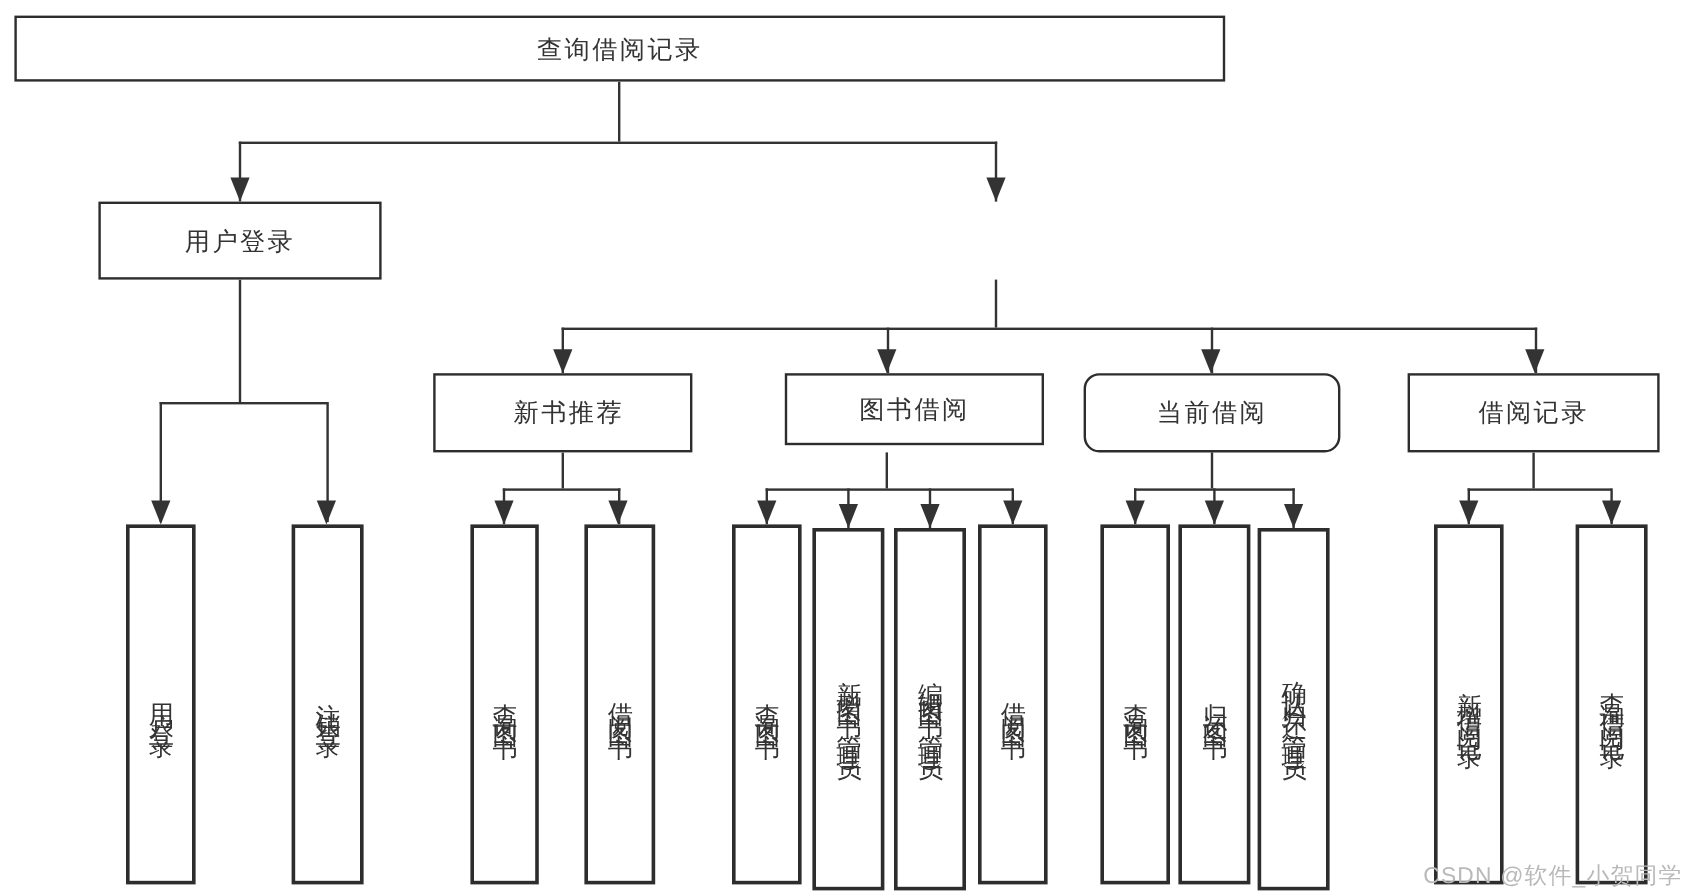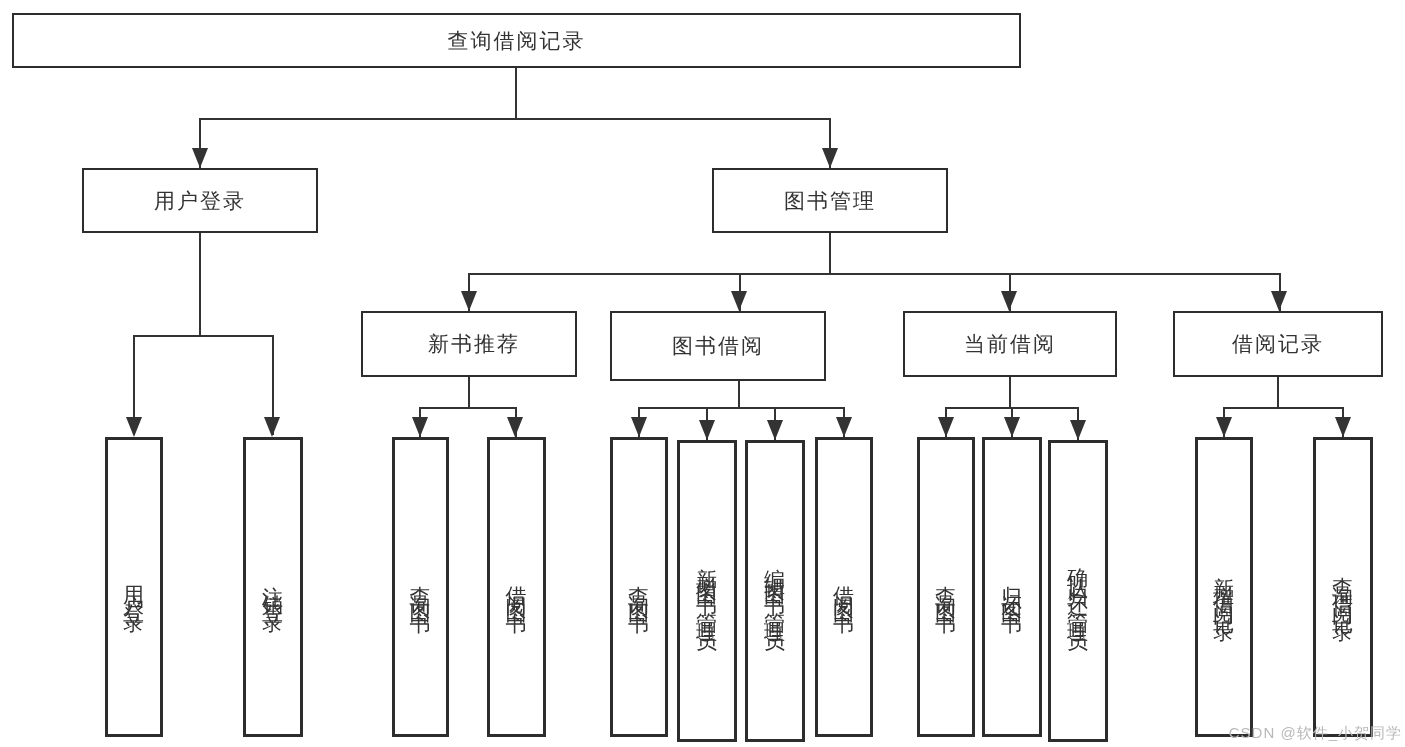--- a/index.html
+++ b/index.html
@@ -49,21 +49,21 @@
     width: 0; height: 0;
     border-left: 8px solid transparent;
     border-right: 8px solid transparent;
     border-top: 20px solid #333333;
     z-index: 3;
   }
   .wm {
     position: absolute;
     right: 3px;
     bottom: 4px;
-    font-size: 15px;
+    font-size: 19px;
     color: #b9b9b9;
     letter-spacing: 1px;
     z-index: 5;
     white-space: nowrap;
   }
 </style>
 </head>
 <body>
 
 <div class="canvas">
@@ -71,43 +71,42 @@
   <div class="hbox" style="left:12px;top:13px;width:1009px;height:55px;">查询借阅记录</div>
 
   <div class="vl" style="left:515px;top:68px;height:50px;"></div>
   <div class="hl" style="left:199px;top:118px;width:632px;"></div>
   <div class="vl" style="left:199px;top:118px;height:50px;"></div>
   <div class="vl" style="left:829px;top:118px;height:50px;"></div>
   <div class="arw" style="left:192px;top:148px;"></div>
   <div class="arw" style="left:822px;top:148px;"></div>
 
   <div class="hbox" style="left:82px;top:168px;width:236px;height:65px;">用户登录</div>
-  <div class="hbox" style="left:712px;top:168px;width:236px;height:65px;">图书管理</div>
 
   <div class="vl" style="left:199px;top:233px;height:102px;"></div>
   <div class="hl" style="left:133px;top:335px;width:140px;"></div>
   <div class="vl" style="left:133px;top:335px;height:100px;"></div>
   <div class="vl" style="left:272px;top:335px;height:100px;"></div>
   <div class="arw" style="left:126px;top:417px;"></div>
   <div class="arw" style="left:264px;top:417px;"></div>
 
   <div class="vl" style="left:829px;top:233px;height:40px;"></div>
   <div class="hl" style="left:468px;top:273px;width:813px;"></div>
   <div class="vl" style="left:468px;top:273px;height:38px;"></div>
   <div class="vl" style="left:739px;top:273px;height:38px;"></div>
   <div class="vl" style="left:1009px;top:273px;height:38px;"></div>
   <div class="vl" style="left:1279px;top:273px;height:38px;"></div>
   <div class="arw" style="left:461px;top:291px;"></div>
   <div class="arw" style="left:731px;top:291px;"></div>
   <div class="arw" style="left:1001px;top:291px;"></div>
   <div class="arw" style="left:1271px;top:291px;"></div>
 
   <div class="hbox" style="left:361px;top:311px;width:216px;height:66px;padding-left:10px;">新书推荐</div>
-  <div class="hbox" style="left:610px;top:311px;width:216px;height:70px;">图书借阅</div>
-  <div class="hbox" style="left:903px;top:311px;width:214px;height:66px;">当前借阅</div>
+  <div class="hbox" style="left:654px;top:311px;width:216px;height:60px;">图书借阅</div>
+  <div class="hbox" style="left:903px;top:311px;width:214px;height:66px;border-radius:13px;">当前借阅</div>
   <div class="hbox" style="left:1173px;top:311px;width:210px;height:66px;font-family:Liberation Mono, monospace;">借阅记录</div>
 
   <div class="vl" style="left:468px;top:377px;height:30px;"></div>
   <div class="hl" style="left:419px;top:407px;width:98px;"></div>
   <div class="vl" style="left:419px;top:407px;height:30px;"></div>
   <div class="vl" style="left:515px;top:407px;height:30px;"></div>
   <div class="arw" style="left:412px;top:417px;"></div>
   <div class="arw" style="left:507px;top:417px;"></div>
 
   <div class="vl" style="left:738px;top:377px;height:30px;"></div>

